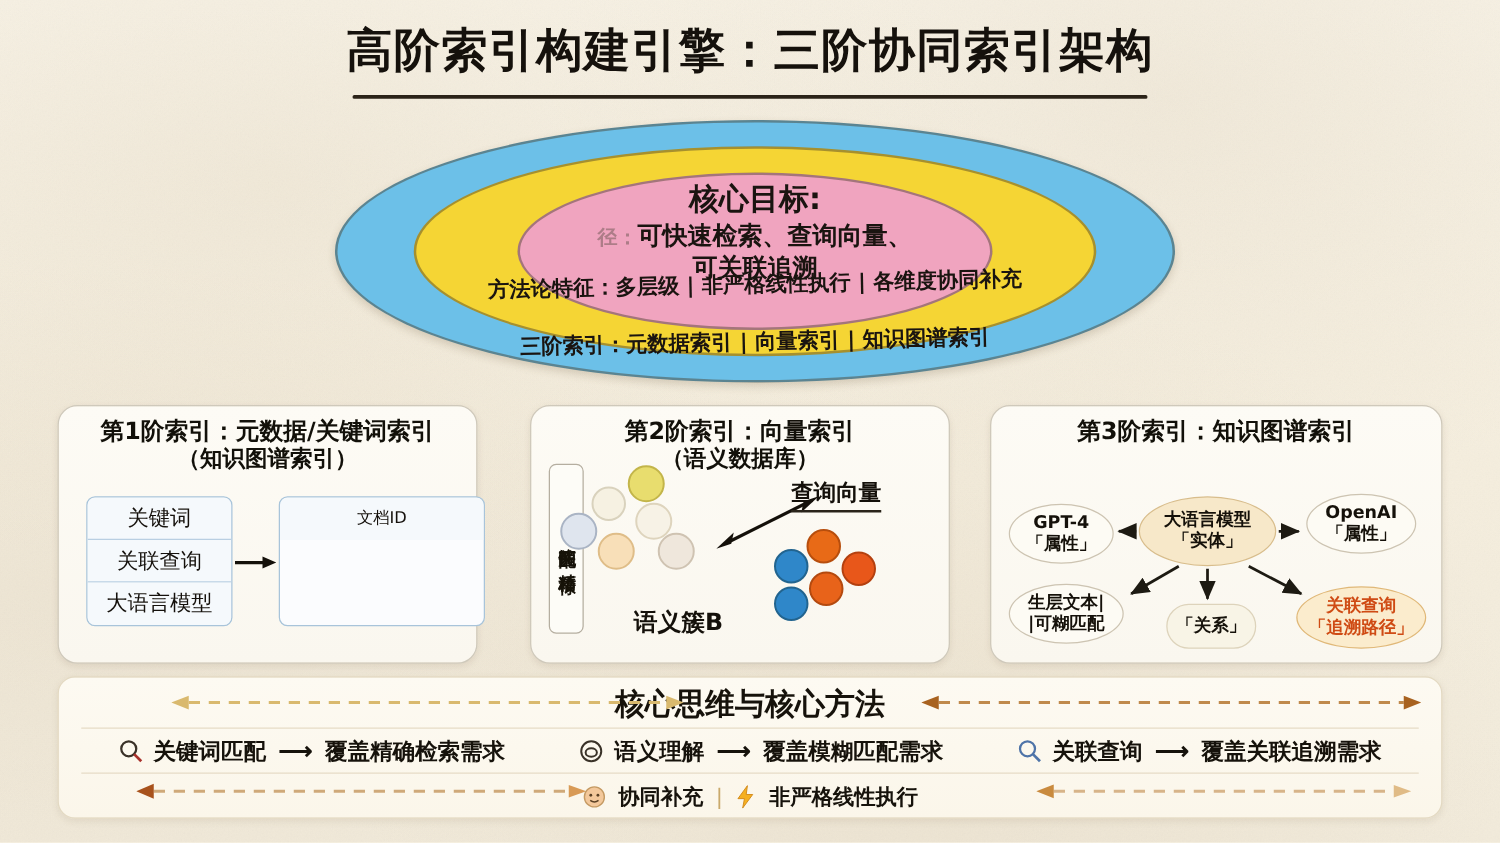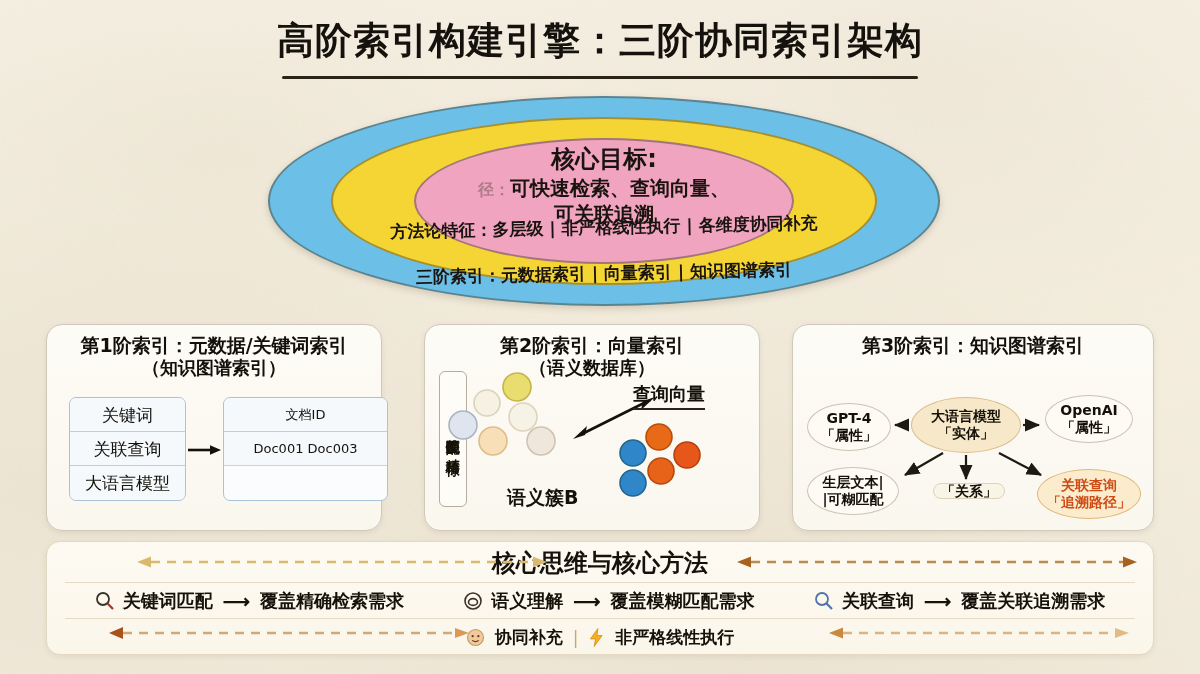--- a/index.html
+++ b/index.html
@@ -336,21 +336,20 @@
       <div class="cell">大语言模型</div>
     </div>
 
     <svg class="arrow-h" viewBox="0 0 33 12">
       <line x1="0" y1="6" x2="24" y2="6" stroke="#14100a" stroke-width="2.6"></line>
       <polygon points="33,6 22,1.2 22,10.8" fill="#14100a"></polygon>
     </svg>
 
     <div class="tbl" id="t-doc">
       <div class="cell">文档ID</div>
-      <div class="cell pinkline">Doc001 Doc003</div>
     </div>
   </div>
 
   <div class="panel" id="panel2">
     <div class="panel-h">
       <div>第2阶索引：向量索引</div>
       <div class="panel-sub">（语义数据库）</div>
     </div>
 
     <div class="vtag">关镝匹配 精穚祿</div>
@@ -405,21 +404,21 @@
         </div>
         <div class="node tan" style="left: 118px; top: 72px; width: 110px; height: 56px;">
           <div>大语言模型<div>「实体」</div></div>
         </div>
         <div class="node pale" style="left: 252px; top: 70px; width: 88px; height: 48px;">
           <div>OpenAI<div>「属性」</div></div>
         </div>
         <div class="node pale" style="left: 14px; top: 142px; width: 92px; height: 48px;">
           <div>生层文本|<div>|可糊匹配</div></div>
         </div>
-        <div class="node rel" style="left: 140px; top: 158px; width: 72px; height: 16px;">
+        <div class="node rel" style="left: 140px; top: 158px; width: 72px; height: 36px;">
           <div>「关系」</div>
         </div>
         <div class="node hot" style="left: 244px; top: 144px; width: 104px; height: 50px;">
           <div>关联查询<div>「追溯路径」</div></div>
         </div>
       </div>
   </div>
 
   <div id="bottom">
     <div class="bottom-title">核心思维与核心方法</div>

